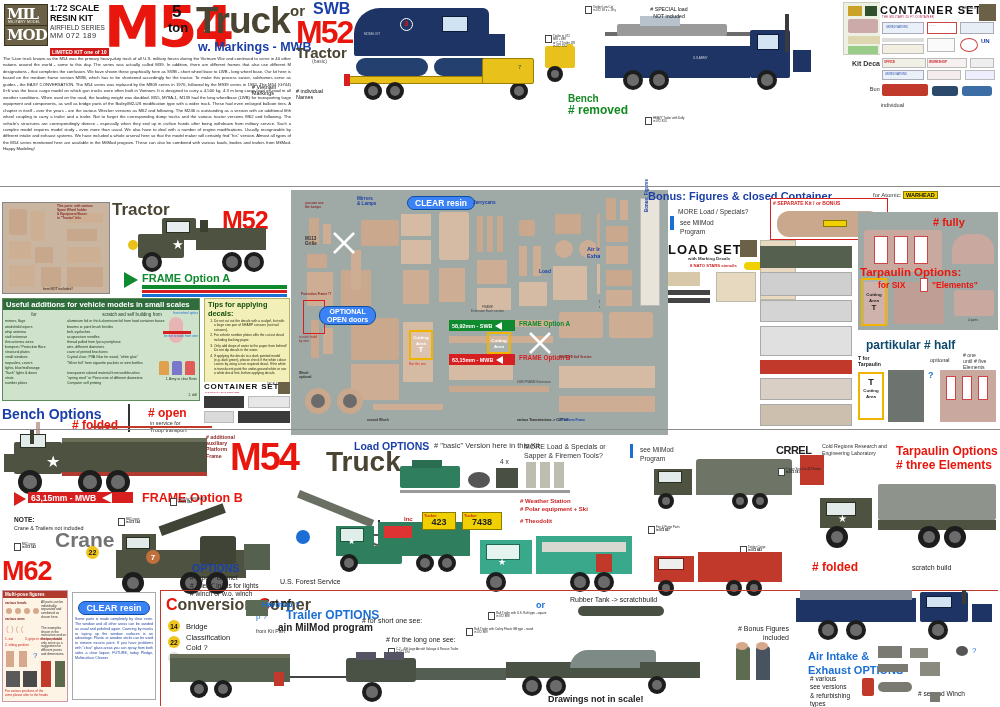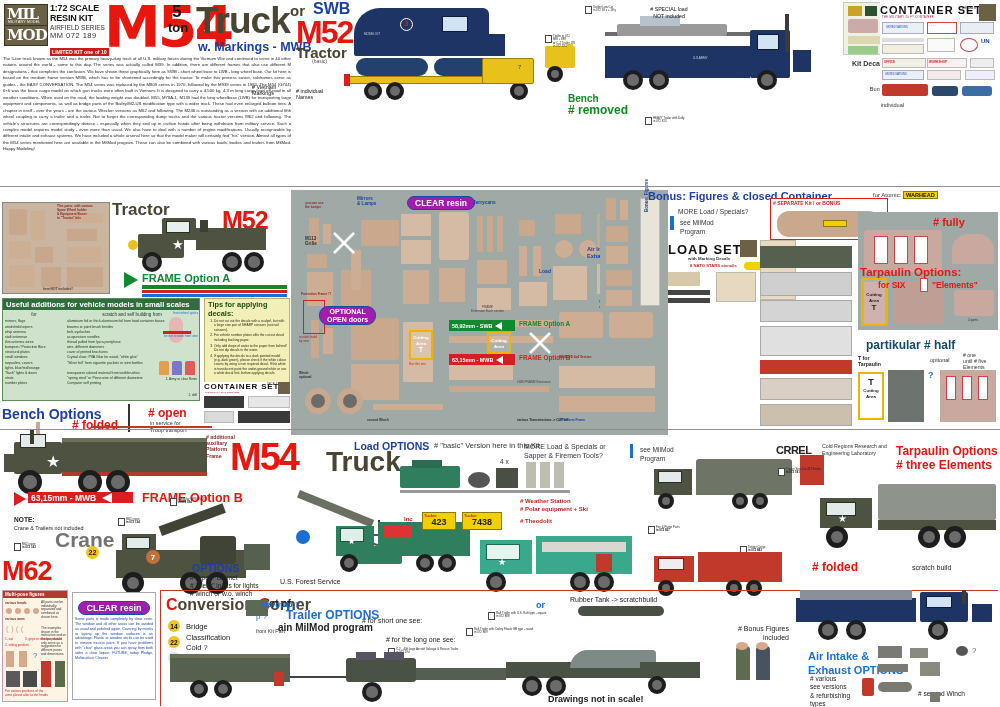--- a/index.html
+++ b/index.html
@@ -87,21 +87,21 @@
   .refchip .tx b { color: #111; }
 
   
   .strip { height: 11px; display: flex; align-items: center; color: #fff; font-size: 7px; font-weight: bold; padding: 0 3px; }
   .strip.green-s { background: #0f8a2e; }
   .strip.red-s { background: #d81f1f; }
   .arrow-l-w { width: 0; height: 0; border-top: 4px solid transparent; border-bottom: 4px solid transparent; border-right: 7px solid #fff; }
 
   
   .pill {
-    background: #a21caf; color: #fff; border-radius: 9px;
+    background: #3b82f6; color: #fff; border-radius: 9px;
     font-size: 9px; font-weight: bold; padding: 1px 7px; display: inline-block;
     border: 1px solid #0d4f9e;
   }
   .cutbox { border: 2px solid #f0b400; background: rgba(255,255,255,.12); }
   .cutlabel { font-size: 4.4px; font-weight: bold; color: #fff; text-align: center; line-height: 1.25; }
   .wheel { position: absolute; border-radius: 50%; background: #1d1d1d; }
   .wheel::after { content: ""; position: absolute; inset: 22%; border-radius: 50%; background: #6b6b6b; }
   .star { position: absolute; color: #fff; font-size: 9px; line-height: 1; }
 
   

